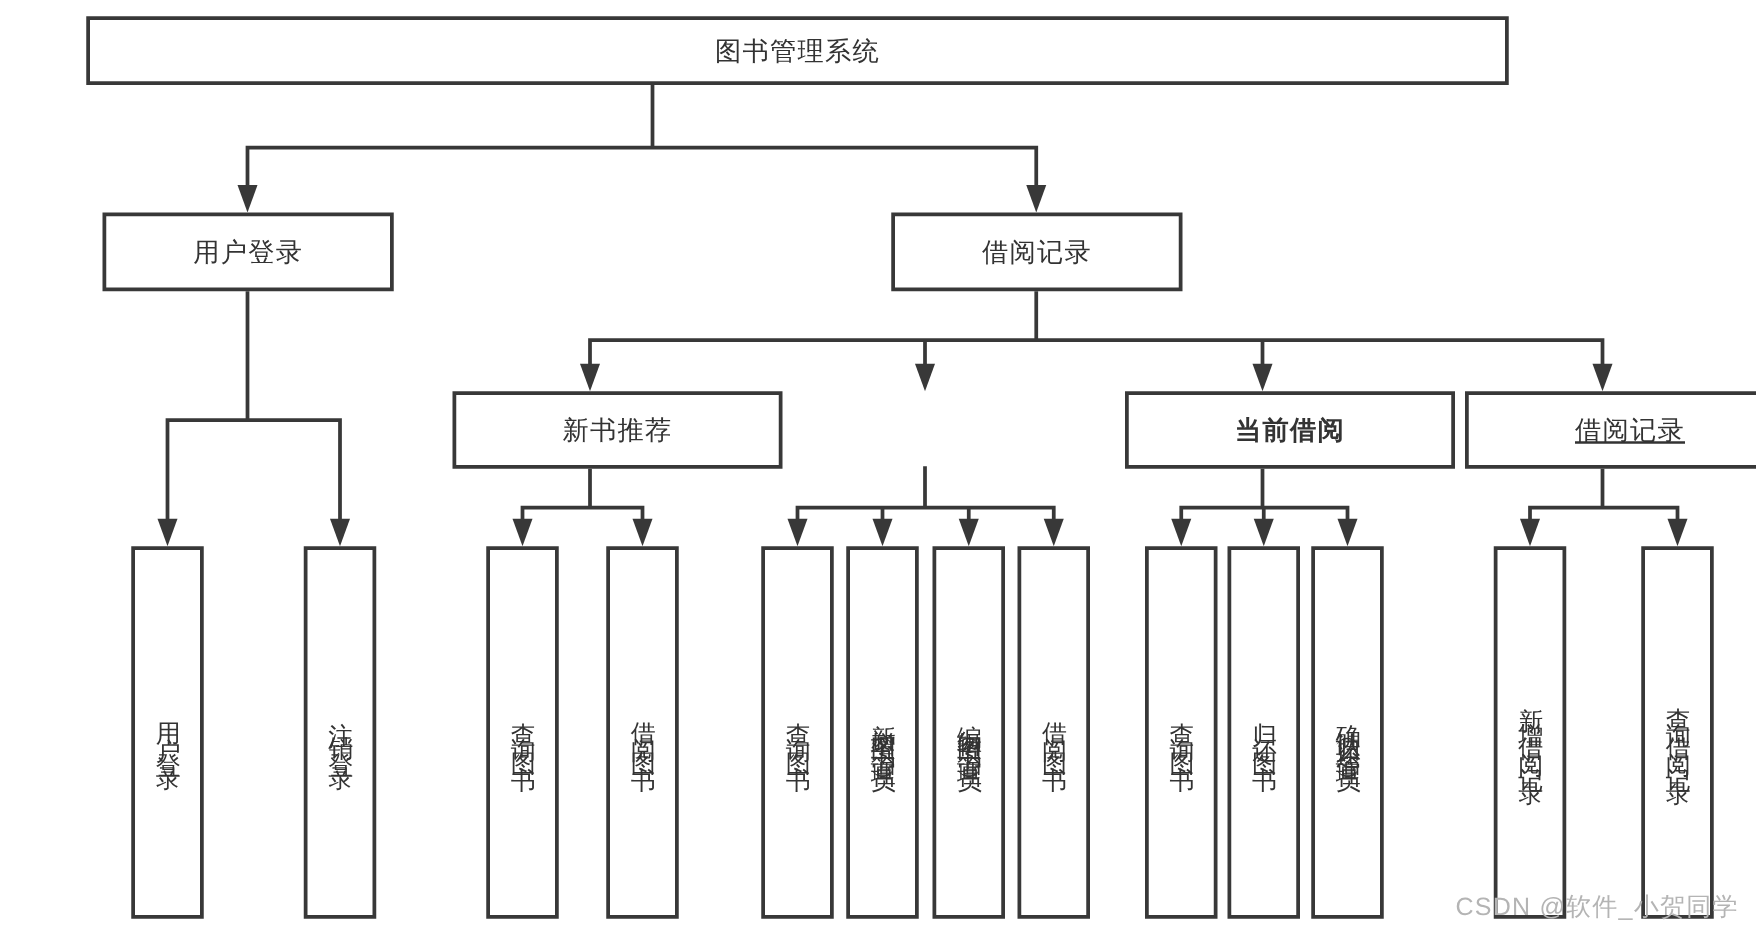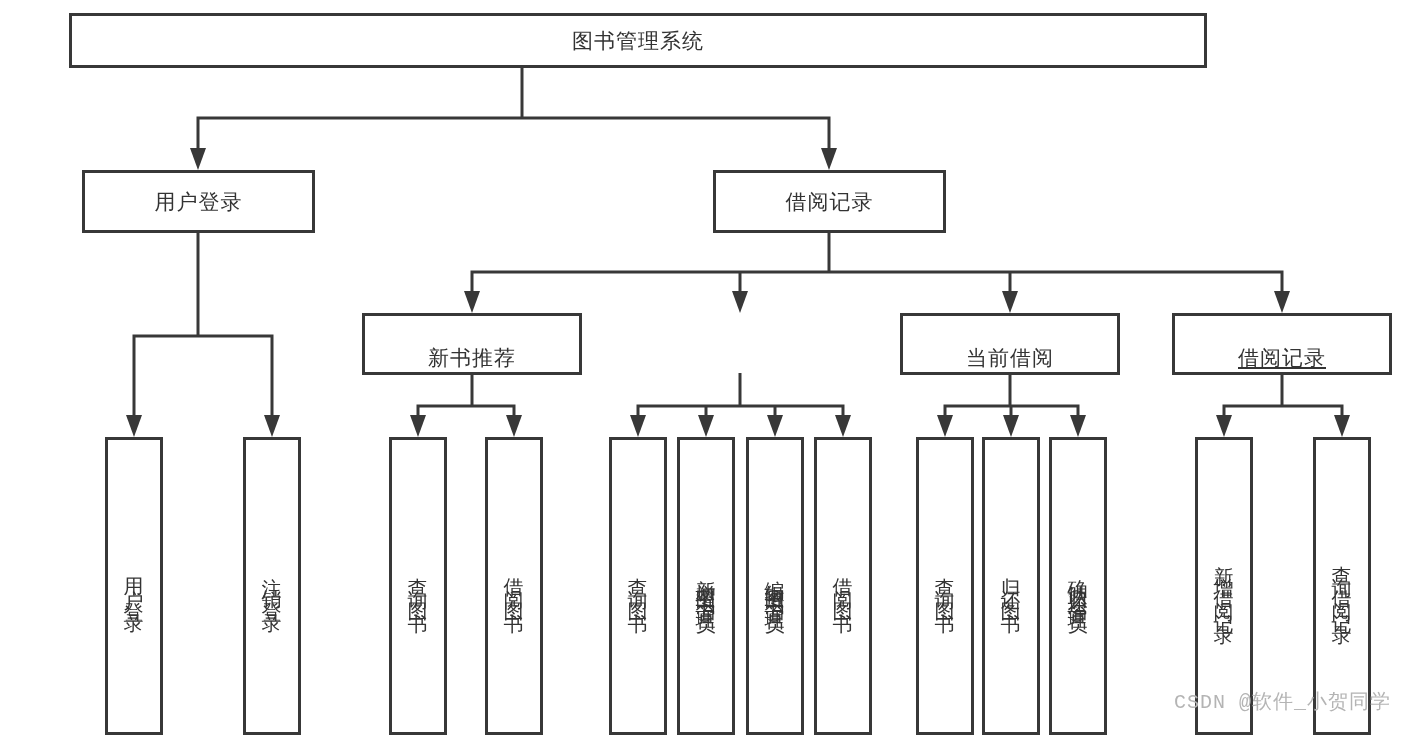--- a/index.html
+++ b/index.html
@@ -28,24 +28,24 @@
     font-size:21px;
     letter-spacing:1px;
     white-space:nowrap;
   }
   
   .n-root{left:21px;top:13px;width:1138px;height:55px;margin-left:48px;}
   
   .n-l2-0{left:82px;top:170px;width:233px;height:63px;}
   .n-l2-1{left:713px;top:170px;width:233px;height:63px;}
   
-  .n-l3{top:313px;width:220px;height:62px;align-items:flex-end;}
+  .n-l3{top:313px;width:264px;height:62px;}
   .n-l3-0{left:362px;}
   .n-l3-1{left:630px;}
-  .n-l3-2{left:900px;}
+  .n-l3-2{left:900px;font-weight:bold;}
   .n-l3-3{left:1172px;text-decoration:underline;}
   
   .leaf{top:437px;width:58px;height:298px;}
   .vtext{
     writing-mode:vertical-rl;
     text-orientation:mixed;
     font-size:20px;
     letter-spacing:12px;
     line-height:1;
     color:var(--text);
@@ -59,27 +59,26 @@
   .n-leaf-5{left:677px;}
   .n-leaf-6{left:746px;}
   .n-leaf-7{left:814px;}
   .n-leaf-8{left:916px;}
   .n-leaf-9{left:982px;}
   .n-leaf-10{left:1049px;}
   .n-leaf-11{left:1195px;}
   .n-leaf-12{left:1313px;}
   .watermark{
     position:absolute;
-    right:14px;top:688px;
+    right:14px;top:712px;
     font-size:20px;
     color:var(--watermark);
     letter-spacing:1px;
     white-space:nowrap;
     z-index:5;
-    font-family:Liberation Mono, monospace;
   }
 </style>
 </head>
 <body>
 
 <div class="stage">
 
   <svg class="wires" width="1405" height="747" viewBox="0 0 1405 747">
     <g style="stroke:var(--line,#383838);stroke-width:3;fill:none">
       <path d="M522,66 V118"></path>

